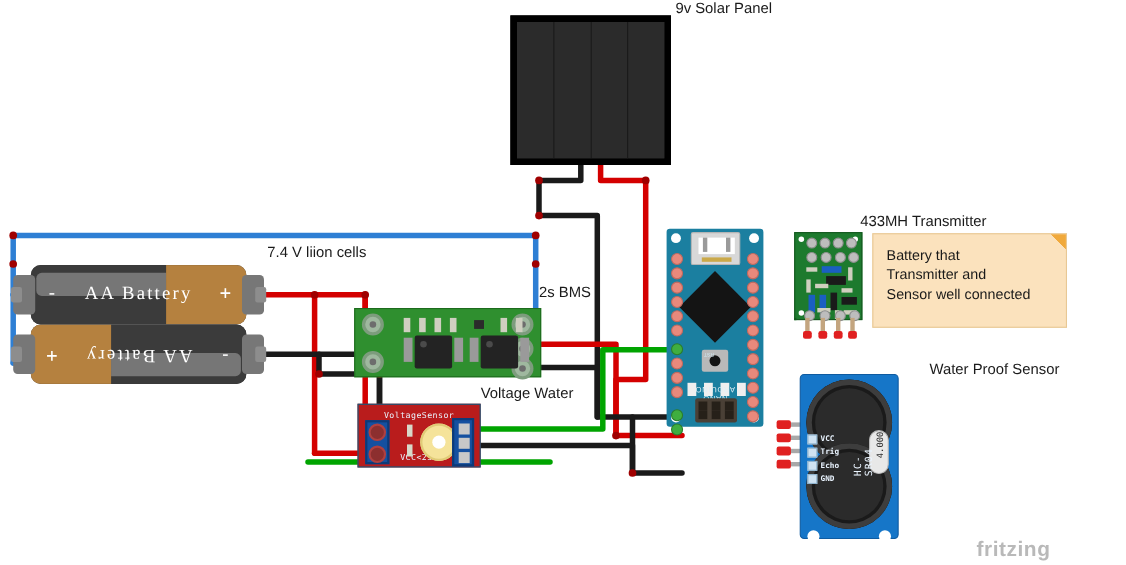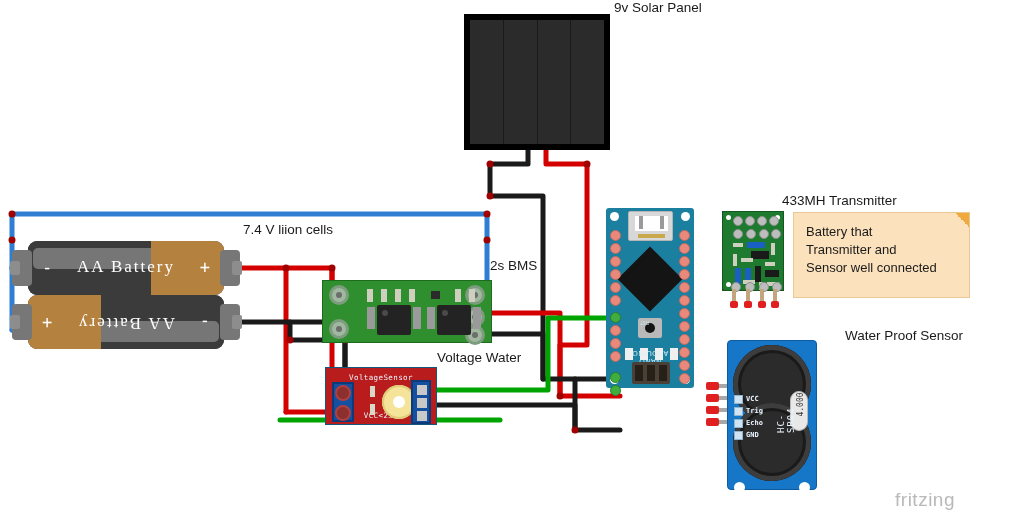--- a/index.html
+++ b/index.html
@@ -97,21 +97,21 @@
   .sr .phl{position:absolute;left:18px;color:#eaf4ff;font-size:7px;font-family:"DejaVu Sans Mono",monospace;font-weight:bold;}
   .sr .mh{position:absolute;width:11px;height:11px;border-radius:50%;background:#fff;}
 
   
   .note{position:absolute;background:#fbe2bd;border:1px solid #e8c894;box-sizing:border-box;
         color:#1a1a1a;font-size:13px;line-height:18px;padding:10px 10px 8px 12px;}
   .note .fold{position:absolute;right:0;top:0;width:14px;height:14px;
         background:linear-gradient(225deg,#f0a93c 50%,transparent 50%);}
   .note .ln{white-space:nowrap;}
 
-  .fz{position:absolute;color:#b9b9b9;font-size:19px;letter-spacing:.5px;font-family:"Liberation Sans",sans-serif;}
+  .fz{position:absolute;color:#b9b9b9;font-size:19px;letter-spacing:.5px;font-family:"Liberation Sans",sans-serif;font-weight:bold;}
 </style>
 </head>
 <body>
 
 <div id="stage">
 
   <svg class="wires" viewBox="0 0 1024 514">
     <g fill="none" stroke-linecap="round" stroke-linejoin="round">
 
       <path d="M 12 268 L 12 214 L 487 214 L 487 290" stroke="#2e7fd4" stroke-width="5"></path>

